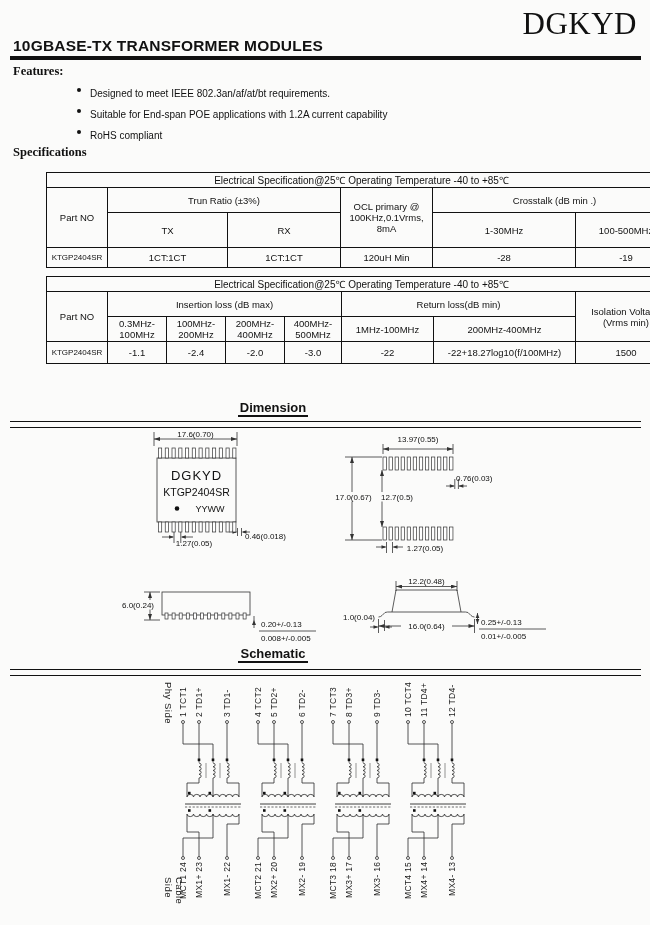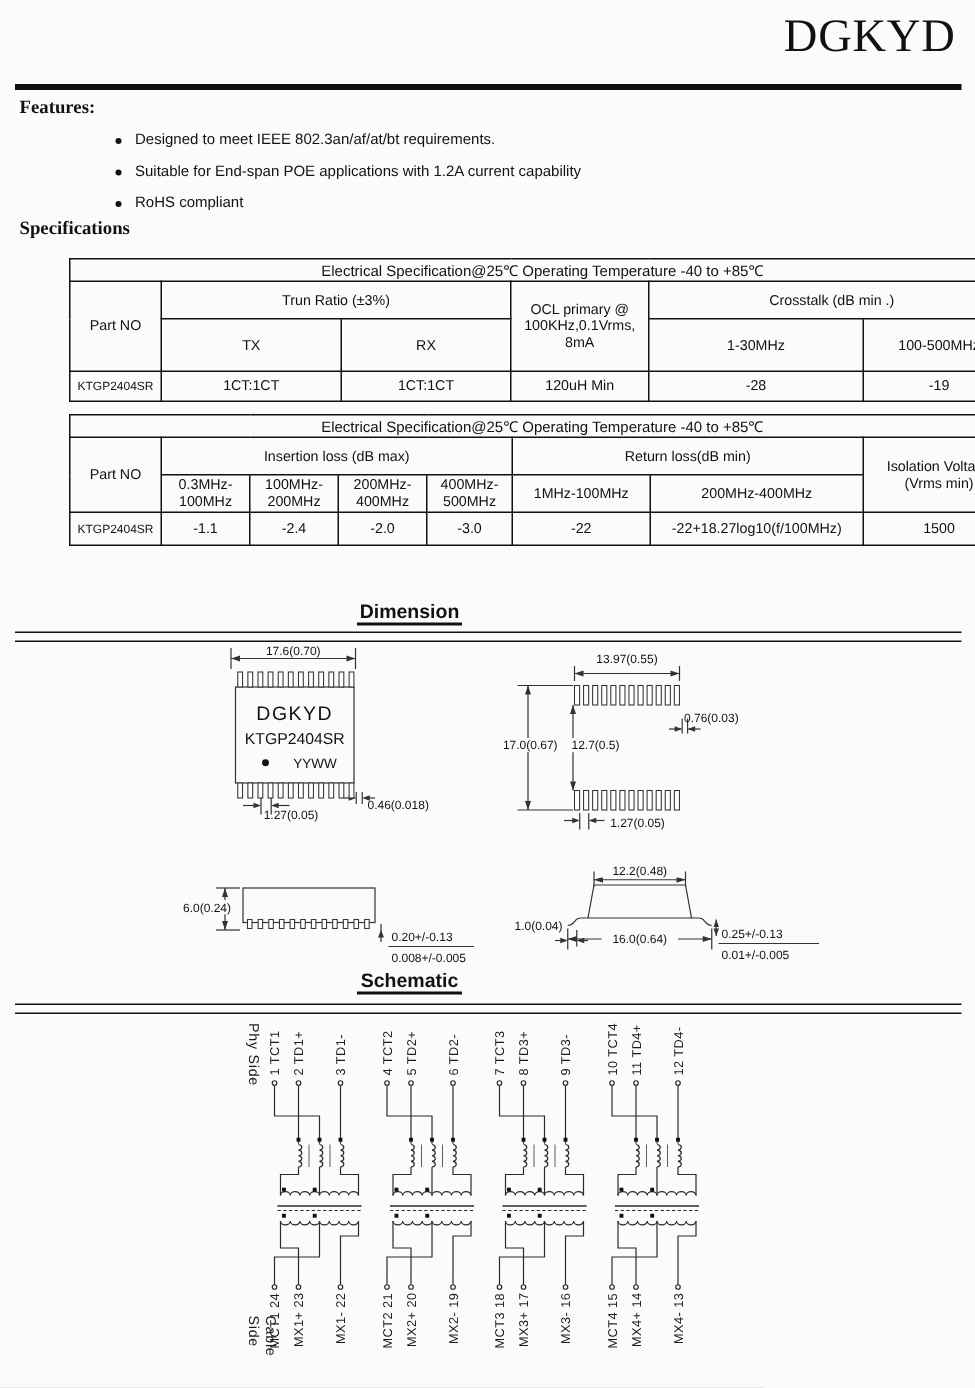--- a/index.html
+++ b/index.html
@@ -5,21 +5,21 @@
   html,body{margin:0;padding:0;background:#d8d8d8;}
   .page{position:relative;width:650px;height:925px;background:#fbfbfa;color:#111;
         font-family:"Liberation Sans",sans-serif;overflow:hidden;margin:0 auto;}
   .abs{position:absolute;}
   .logo{right:13px;top:6px;font-family:"Liberation Serif",serif;font-size:31px;letter-spacing:.5px;}
   .title{left:13px;top:37px;font-weight:bold;font-size:15.5px;letter-spacing:.2px;}
   .rule-thick{left:10px;top:56px;width:631px;height:4px;background:#111;}
   .h-bold{font-weight:bold;font-size:12.5px;font-family:Liberation Serif, serif;}
   .features-h{left:13px;top:64px;}
   .spec-h{left:13px;top:145px;}
-  .bullet-item{position:absolute;left:77px;font-size:10px;display:flex;align-items:center;gap:9px;white-space:nowrap;}
+  .bullet-item{position:absolute;left:77px;font-size:10px;display:flex;align-items:flex-start;gap:9px;white-space:nowrap;}
   .bdot{width:4px;height:4px;border-radius:50%;background:#111;flex:0 0 auto;}
   table.spec{position:absolute;border-collapse:collapse;table-layout:fixed;width:630px;
              font-size:9.5px;text-align:center;border:1.5px solid #111;margin-left:36px;}
   table.spec td{border:1px solid #111;padding:0 2px;overflow:hidden;overflow-wrap:break-word;}
   td.ttl{font-size:10px;}
   td.part-cell{font-size:8px;}
   tr.hr1{height:15px;} tr.hr2{height:25px;} tr.hr3{height:35px;} tr.hr4{height:20px;}
   tr.sr3{height:25px;} tr.sr4{height:22px;}
   .sec-head{left:0;width:546px;text-align:center;font-weight:bold;font-size:13px;}
   .sec-head span{border-bottom:2px solid #111;padding:0 2px;}
@@ -37,20 +37,21 @@
   .vtop{top:0;height:45px;}
   .vbottom{top:190px;height:62px;text-align:end;}
   .side-label{position:absolute;writing-mode:vertical-rl;font-size:9.5px;letter-spacing:.5px;color:#1a1a1a;}
 </style>
 </head>
 <body>
 
 <div class="page">
 
   <div class="abs logo">DGKYD</div>
+  <div class="abs title">10GBASE-TX TRANSFORMER MODULES</div>
   <div class="abs rule-thick"></div>
 
   <div class="abs h-bold features-h">Features:</div>
   <div class="bullet-item" style="top:88px;">
     <span class="bdot"></span>
     <span>Designed to meet IEEE 802.3an/af/at/bt requirements.</span>
   </div>
   <div class="bullet-item" style="top:109px;">
     <span class="bdot"></span>
     <span>Suitable for End-span POE applications with 1.2A current capability</span>

